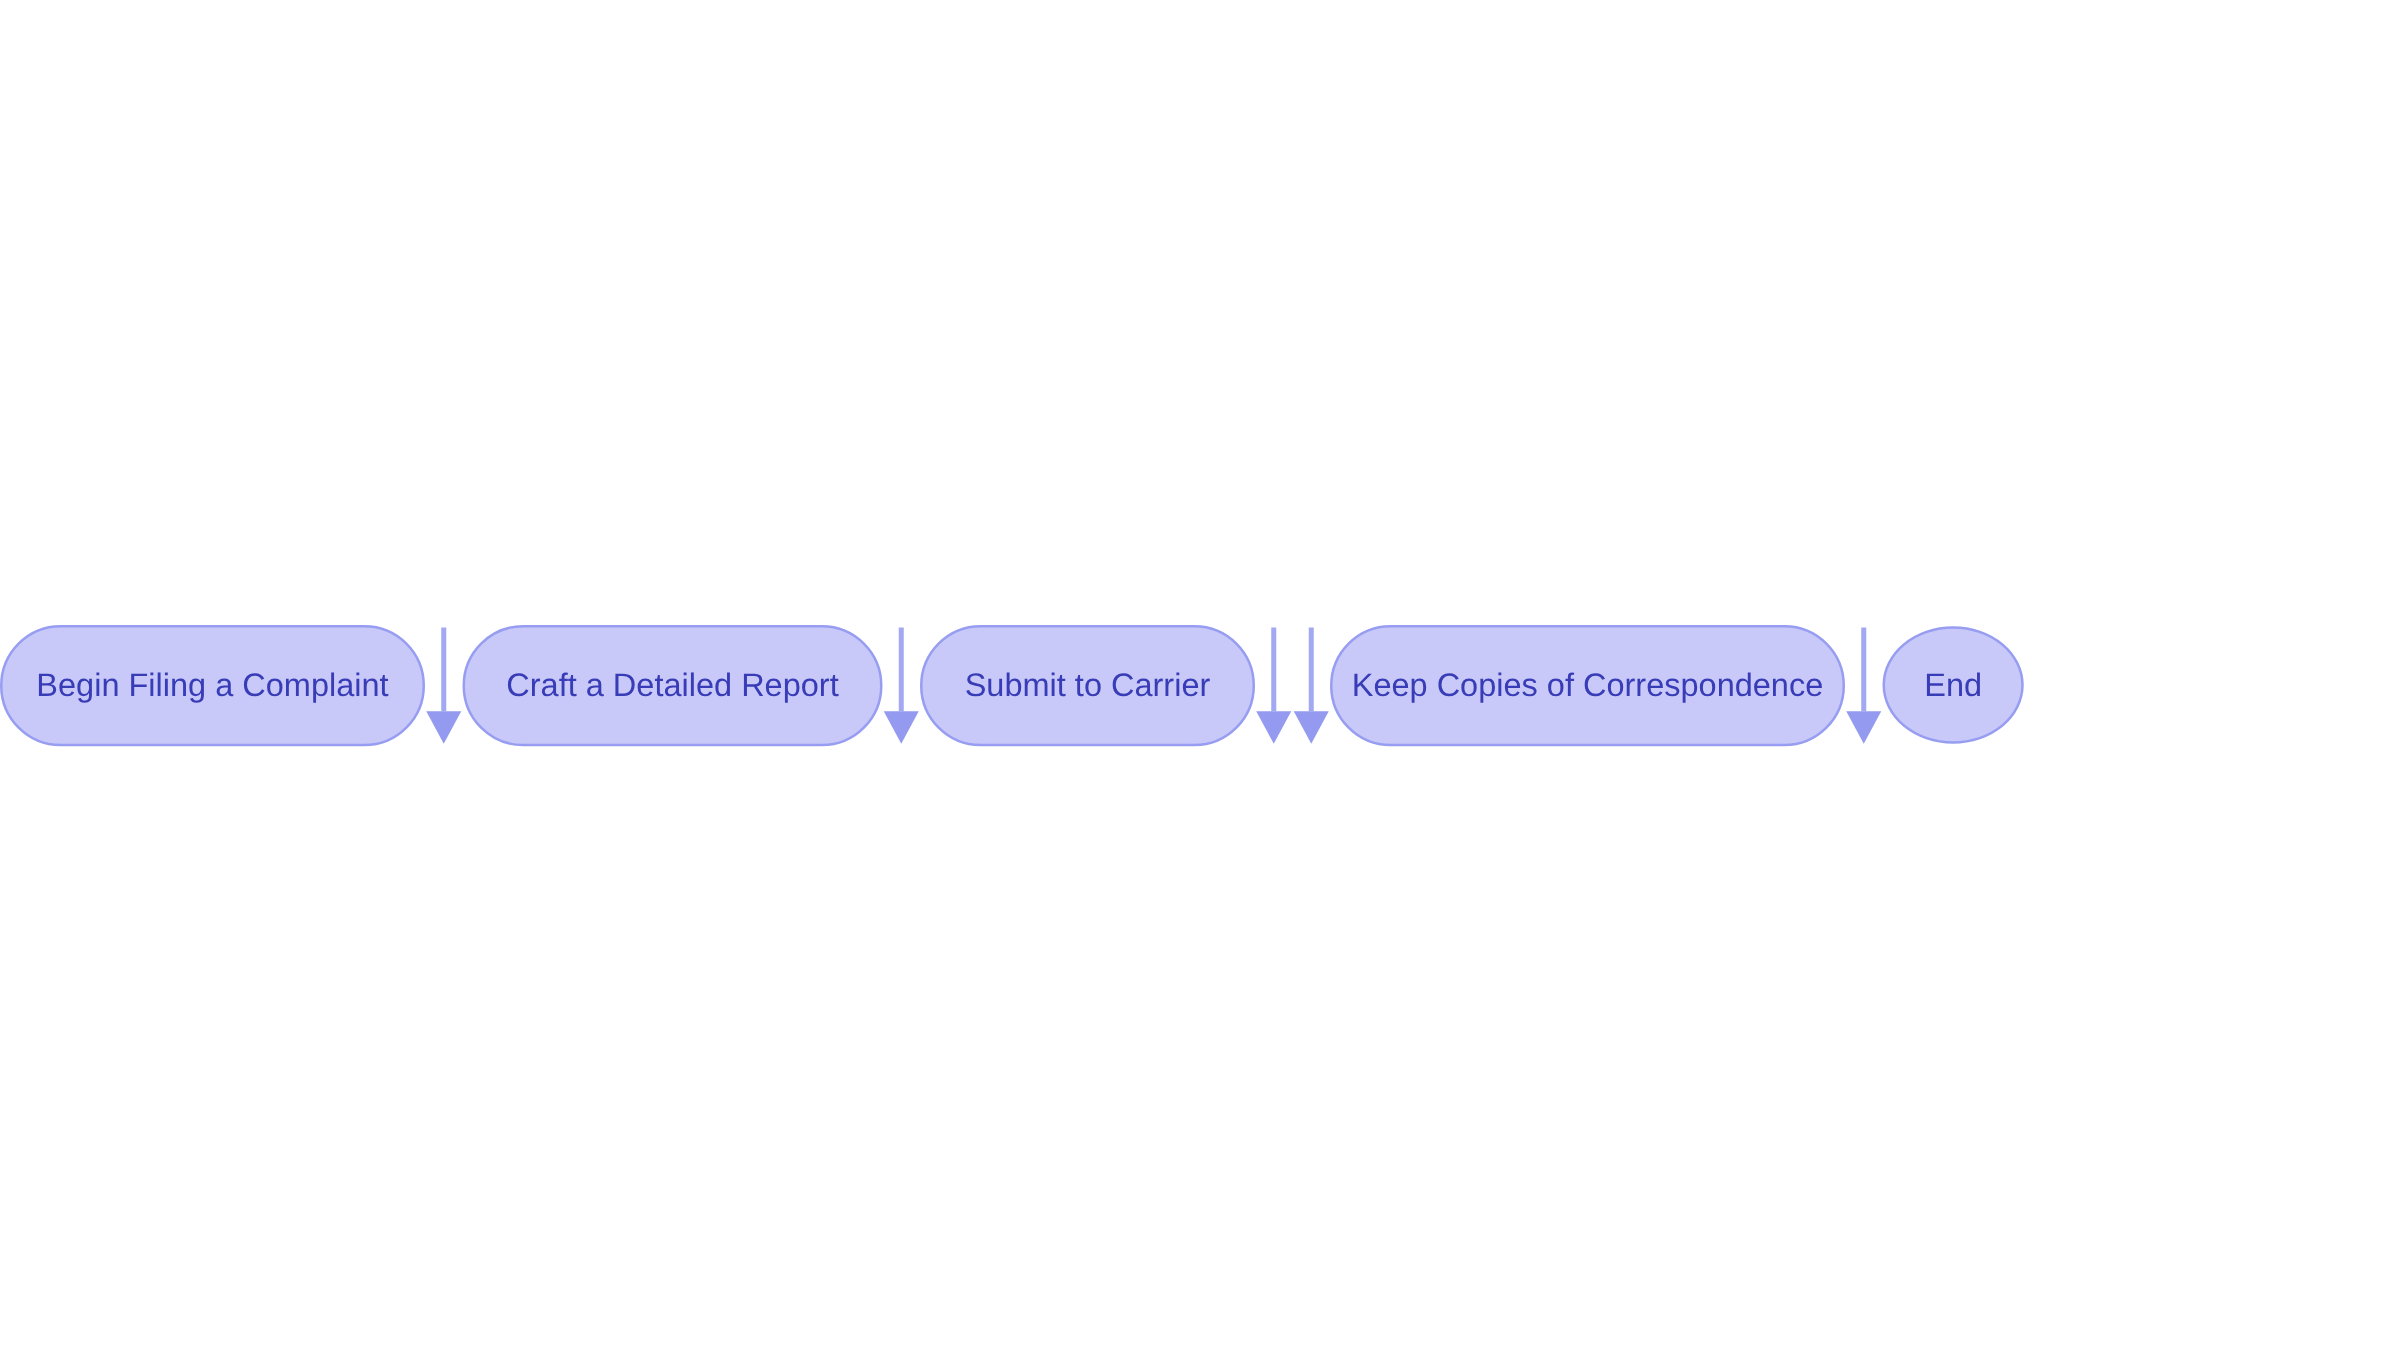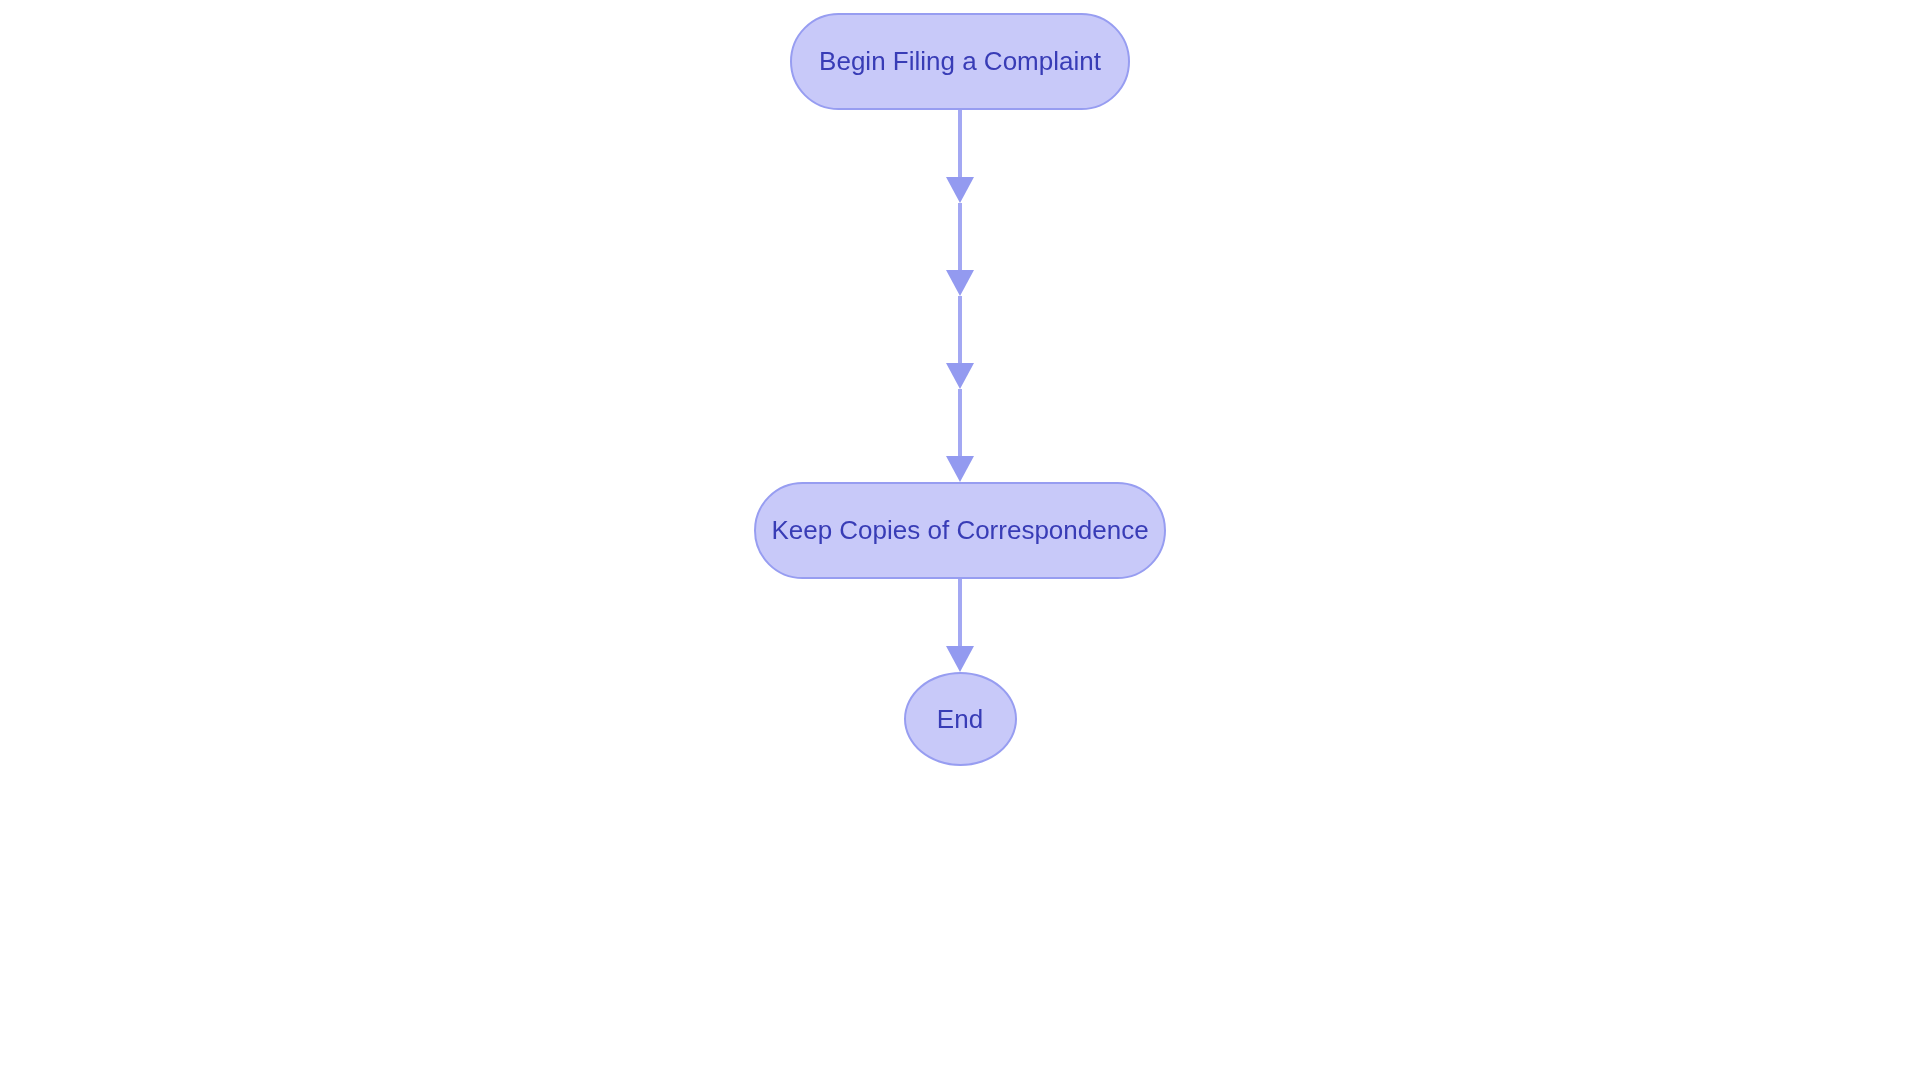--- a/index.html
+++ b/index.html
@@ -16,21 +16,20 @@
     height: 1083px;
     background: var(--page-bg);
     overflow: hidden;
     font-family: "Liberation Sans", "DejaVu Sans", sans-serif;
   }
   .canvas {
     position: relative;
     width: 1920px;
     height: 1083px;
     display: flex;
-    flex-direction: column;
     align-items: center;
     padding-top: 13px;
   }
   .node {
     height: 97px;
     border-radius: 48.5px;
     background: var(--node-fill);
     border: 2px solid var(--node-border);
     color: var(--node-text);
     font-size: 26px;
@@ -78,26 +77,28 @@
 
 <div class="canvas">
 
   <div class="node node-0">Begin Filing a Complaint</div>
 
   <div class="connector">
     <div class="connector-line"></div>
     <div class="connector-head"></div>
   </div>
 
+  <div class="node node-1">Craft a Detailed Report</div>
 
   <div class="connector">
     <div class="connector-line"></div>
     <div class="connector-head"></div>
   </div>
 
+  <div class="node node-2">Submit to Carrier</div>
 
   <div class="connector">
     <div class="connector-line"></div>
     <div class="connector-head"></div>
   </div>
 
 
   <div class="connector">
     <div class="connector-line"></div>
     <div class="connector-head"></div>

